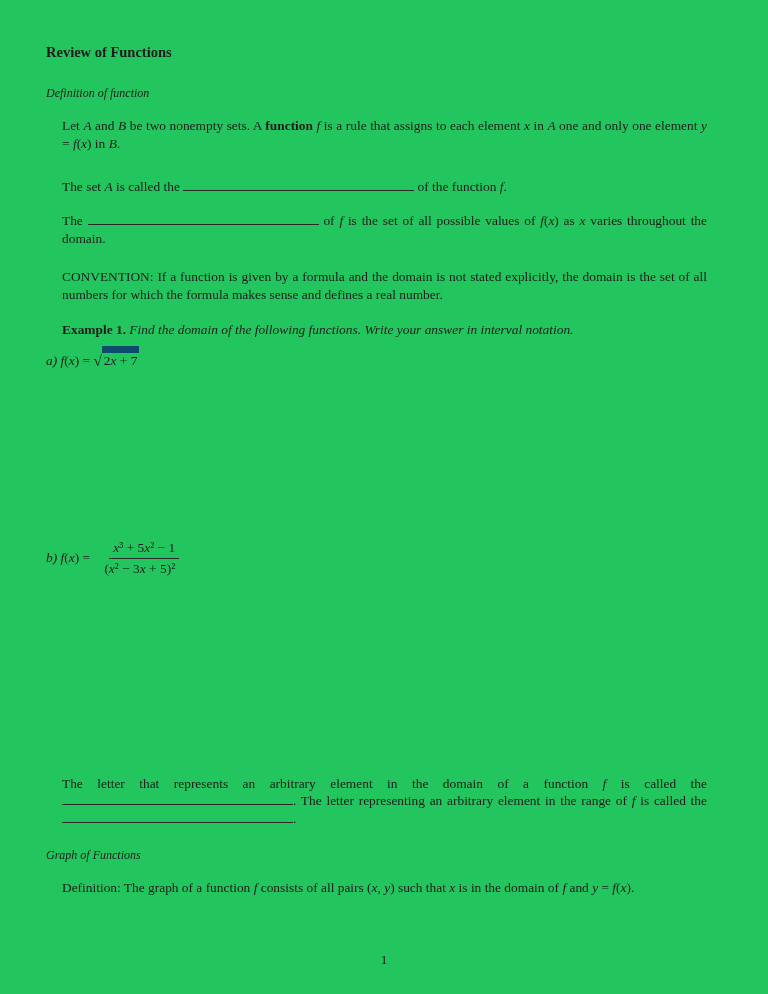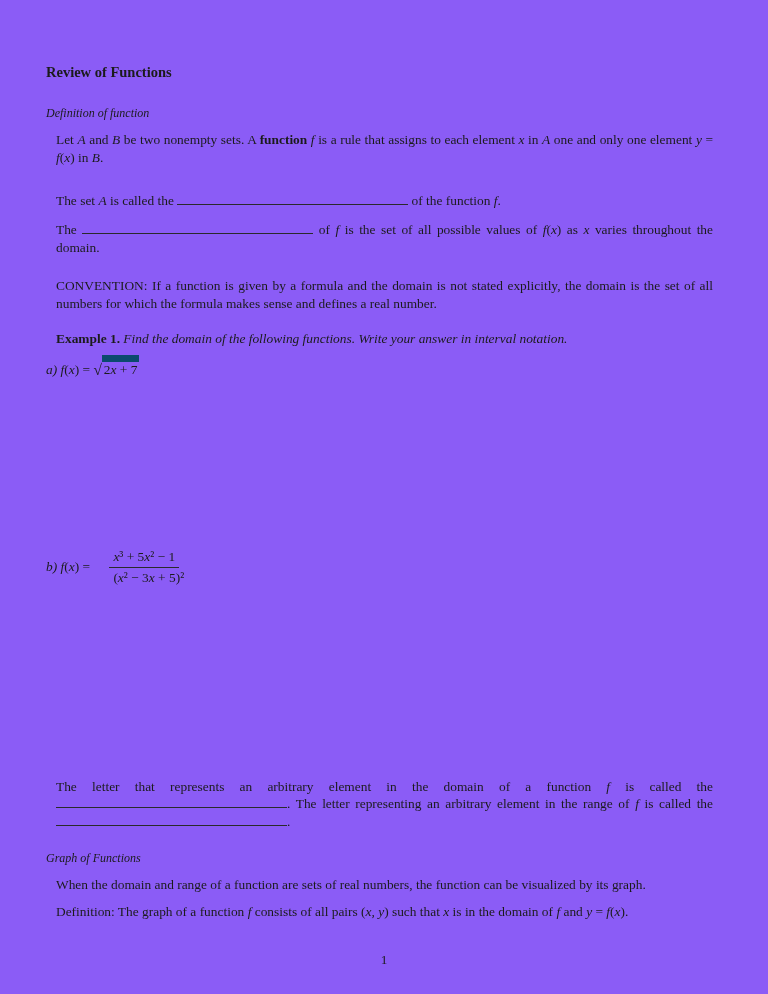--- a/index.html
+++ b/index.html
@@ -8,36 +8,36 @@
     background: #ffffff;
     color: #1b1b1b;
     font-family: "Liberation Serif", "DejaVu Serif", serif;
     font-size: 13.4px;
     overflow: hidden;
   }
   .page {
     position: relative;
     width: 768px; height: 994px;
     box-sizing: border-box;
-    padding: 64px 45px 0 46px;
-    background: #8b5cf6;
+    padding: 44px 45px 0 46px;
+    background: #22c55e;
   }
   .doc-title {
     font-size: 14.5px;
     font-weight: bold;
     margin: 0 0 25px 0;
   }
   .sec-head {
     font-size: 12px;
     font-style: italic;
     font-weight: normal;
     margin: 0 0 10px 0;
   }
   .para {
-    margin: 10px;
+    margin: 16px;
     text-align: justify;
     line-height: 1.32;
   }
   .intro       { margin-bottom: 26px; }
   .fill1       { margin-bottom: 11px; }
   .fill2       { margin-bottom: 21px; }
   .convention  { margin-bottom: 17px; }
   .ex-head     { margin-bottom: 11px; }
   .letters     { margin-bottom: 20px; }
   .gp1         { margin-bottom: 9px; }
@@ -59,25 +59,25 @@
   }
 
   
   .rad-sign { font-size: 1.15em; position: relative; top: 1px; }
   .radicand { border-top: 7px solid #0c4a6e; padding: 0 2px; }
 
   
   .frac {
     display: inline-flex;
     flex-direction: column;
-    align-items: flex-start;
+    align-items: flex-end;
     vertical-align: middle;
     text-align: center;
     line-height: 1.2;
-    margin-left: 16px;
+    margin-left: 7px;
   }
   .frac .num { border-bottom: 1px solid #2a2a2a; padding: 0 4px 2px 4px; }
   .frac .den { padding: 2px 4px 0 4px; }
 
   .page-number {
     position: absolute;
     left: 0; bottom: 26px;
     width: 100%;
     text-align: center;
   }
@@ -109,19 +109,18 @@
         <span class="num"><span class="mi">x</span><span>³ + 5</span><span class="mi">x</span><span>² − 1</span></span>
         <span class="den"><span>(</span><span class="mi">x</span><span>² − 3</span><span class="mi">x</span><span> + 5)²</span></span>
       </span></div>
 
   <div class="spacer sp-b"></div>
 
   <p class="para letters"><span>The letter that represents an arbitrary element in the domain of a function </span><span class="mi">f</span><span> is called the </span><span class="blank"></span><span>. The letter representing an arbitrary element in the range of </span><span class="mi">f</span><span> is called the </span><span class="blank"></span><span>.</span></p>
 
   <h2 class="sec-head">Graph of Functions</h2>
 
-  <p class="para gp1">When the domain and range of a function are sets of real numbers, the function can be visualized by its graph.</p>
 
   <p class="para gp2"><span>Definition: The graph of a function </span><span class="mi">f</span><span> consists of all pairs (</span><span class="mi">x, y</span><span>) such that </span><span class="mi">x</span><span> is in the domain of </span><span class="mi">f</span><span> and </span><span class="mi">y</span><span> = </span><span class="mi">f</span><span>(</span><span class="mi">x</span><span>).</span></p>
 
   <div class="page-number">1</div>
 
 </div>
 
 </body></html>

